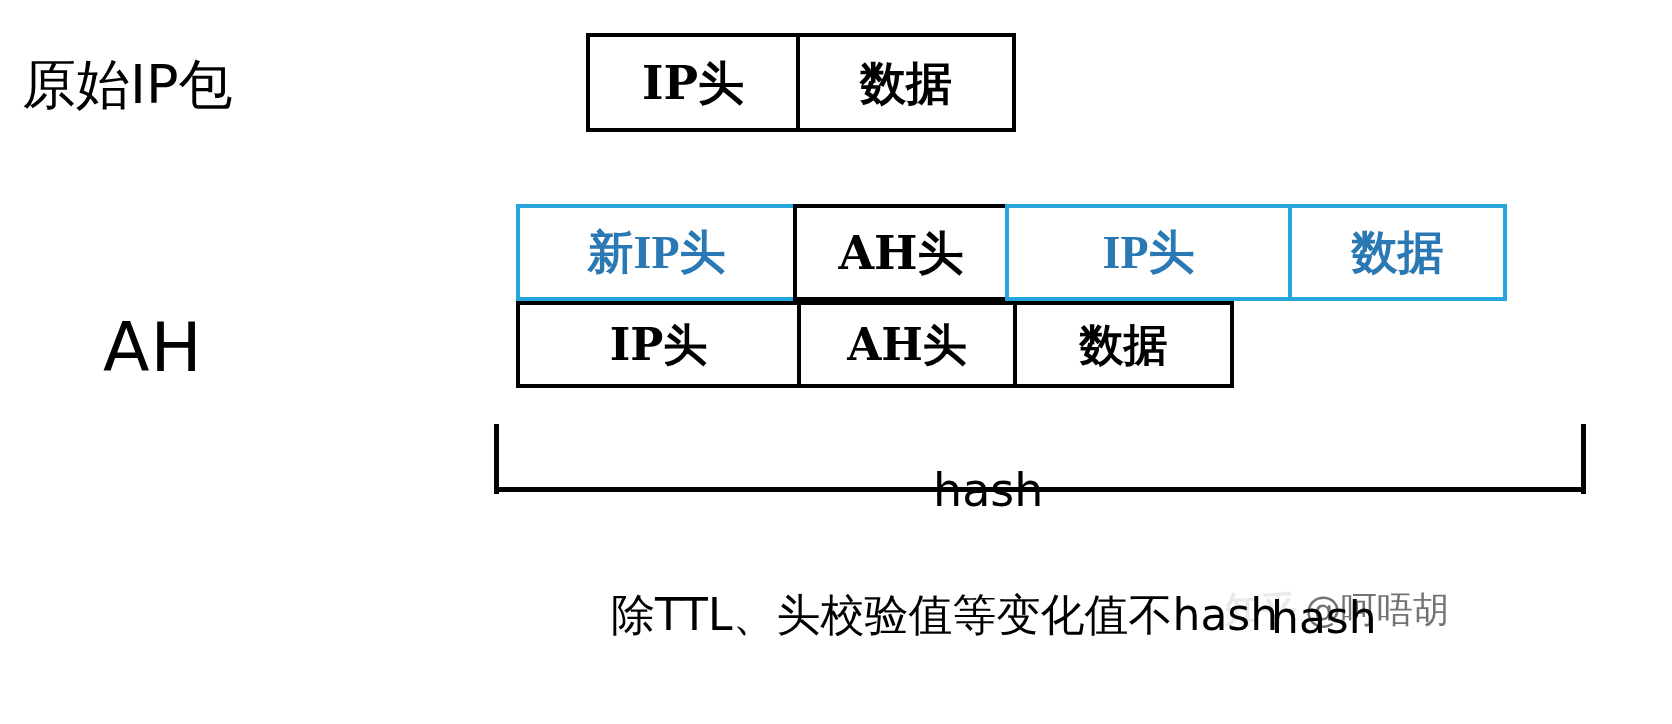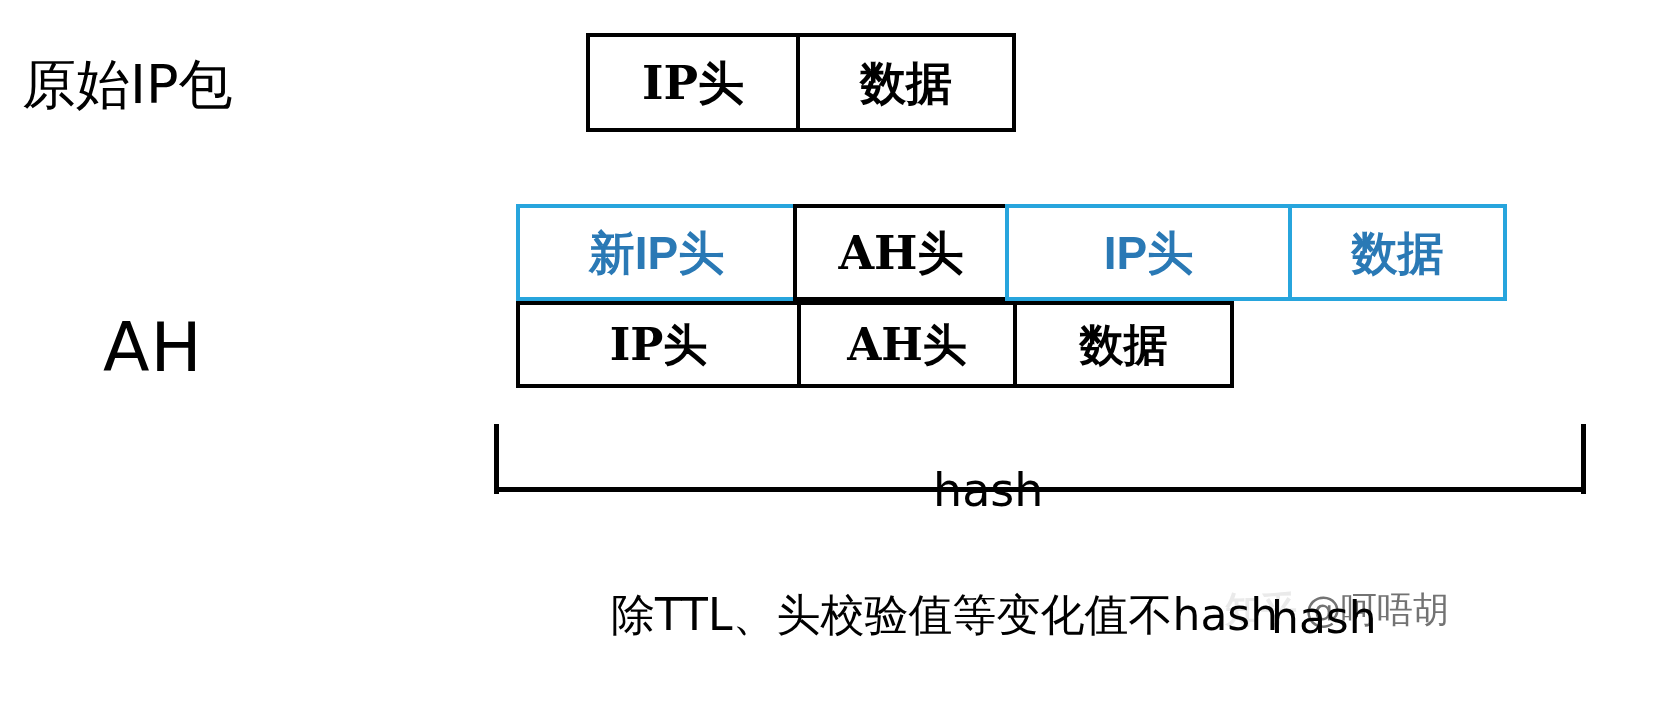--- a/index.html
+++ b/index.html
@@ -66,21 +66,21 @@
     color: #000000;
     font-family: "DejaVu Serif", "Liberation Serif", serif;
     font-weight: 700;
   }
   .cell.black + .cell.black { border-left-width: 0; }
 
   
   .cell.blue {
     border: 4px solid #27a5dd;
     color: #2a79b5;
-    font-family: Liberation Sans, sans-serif;
+    font-family: Liberation Serif, serif;
     font-weight: 700;
   }
 
   
   #row-original {
     left: 562px;
     top: 33px;
     height: 99px;
   }
   #row-original .cell { height: 99px; font-size: 46px; }

